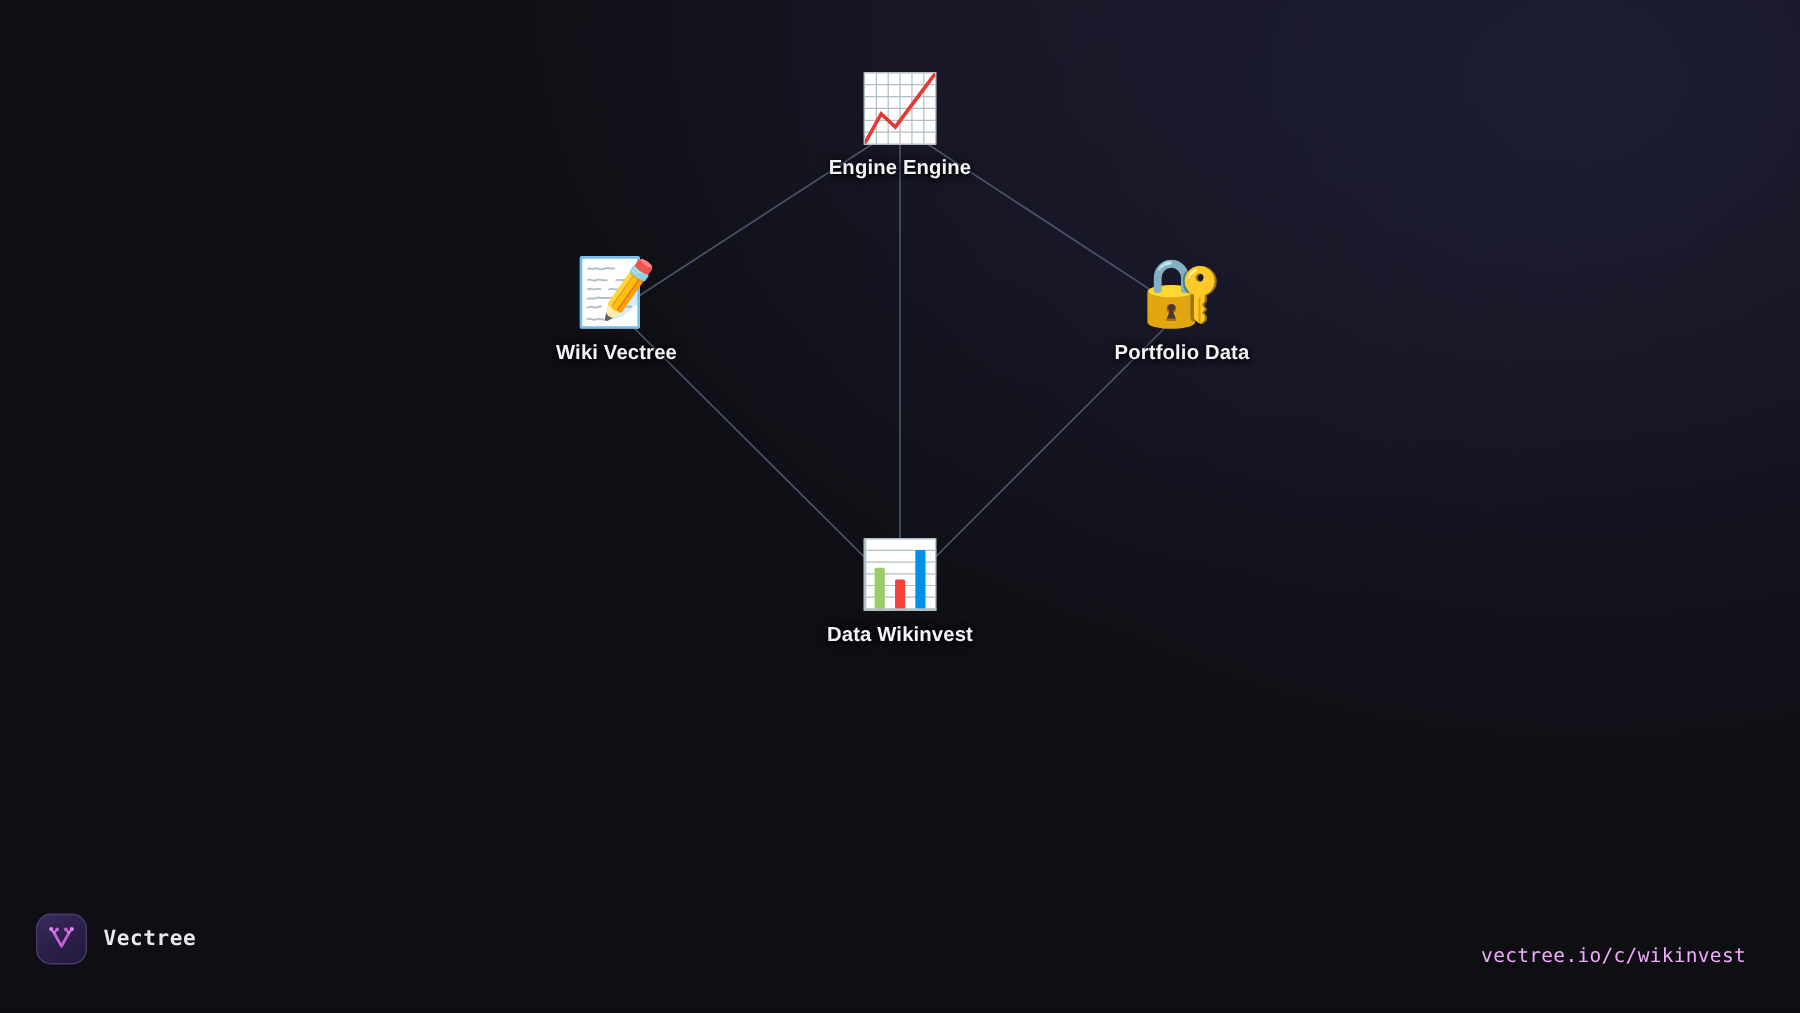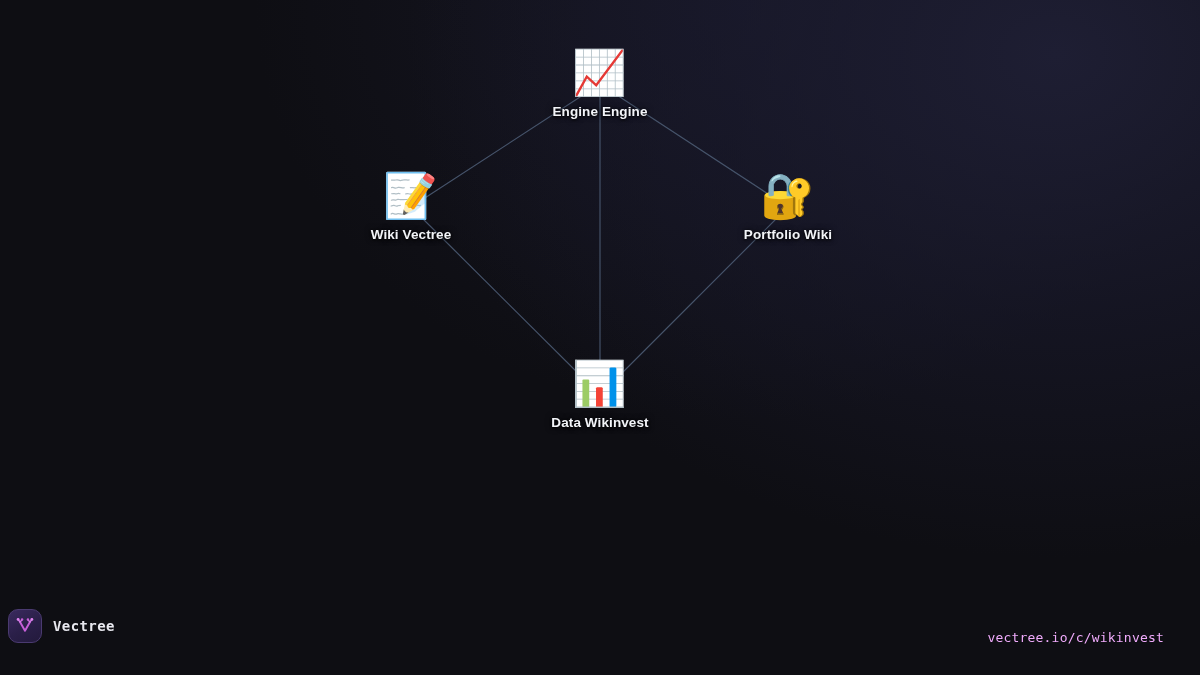--- a/index.html
+++ b/index.html
@@ -58,21 +58,21 @@
     font-weight:bold;
     color:#f2f4f8;
     letter-spacing:0.1px;
     white-space:nowrap;
     text-shadow:0 1px 3px rgba(0,0,0,0.95), 0 0 6px rgba(0,0,0,0.7);
   }
 
   
   #brand-block {
     position:absolute;
-    left:8px;
+    left:24px;
     bottom:22px;
   }
   #brand-row {
     display:flex;
     align-items:center;
     gap:11px;
     margin-bottom:10px;
   }
   #brand-logo {
     width:34px;
@@ -127,21 +127,21 @@
       <div class="graph-node" style="left: 600px; top: 84px;">
         <div class="node-icon">📈</div>
         <div class="node-label">Engine Engine</div>
       </div>
       <div class="graph-node" style="left: 411px; top: 207px;">
         <div class="node-icon">📝</div>
         <div class="node-label">Wiki Vectree</div>
       </div>
       <div class="graph-node" style="left: 788px; top: 207px;">
         <div class="node-icon">🔐</div>
-        <div class="node-label">Portfolio Wiki</div>
+        <div class="node-label">Portfolio Data</div>
       </div>
       <div class="graph-node" style="left: 600px; top: 395px;">
         <div class="node-icon">📊</div>
         <div class="node-label">Data Wikinvest</div>
       </div>
     </div>
 
 </div>
 
 <div id="brand-block">

